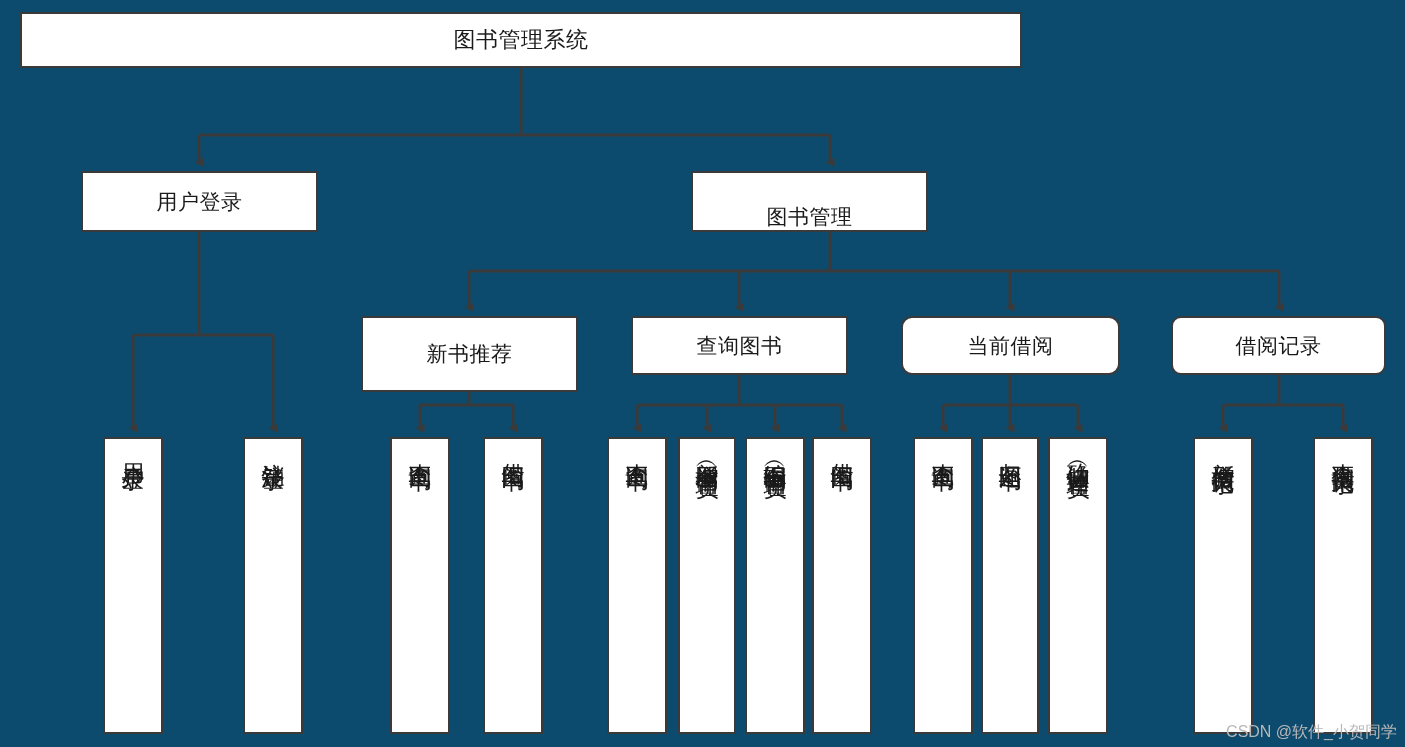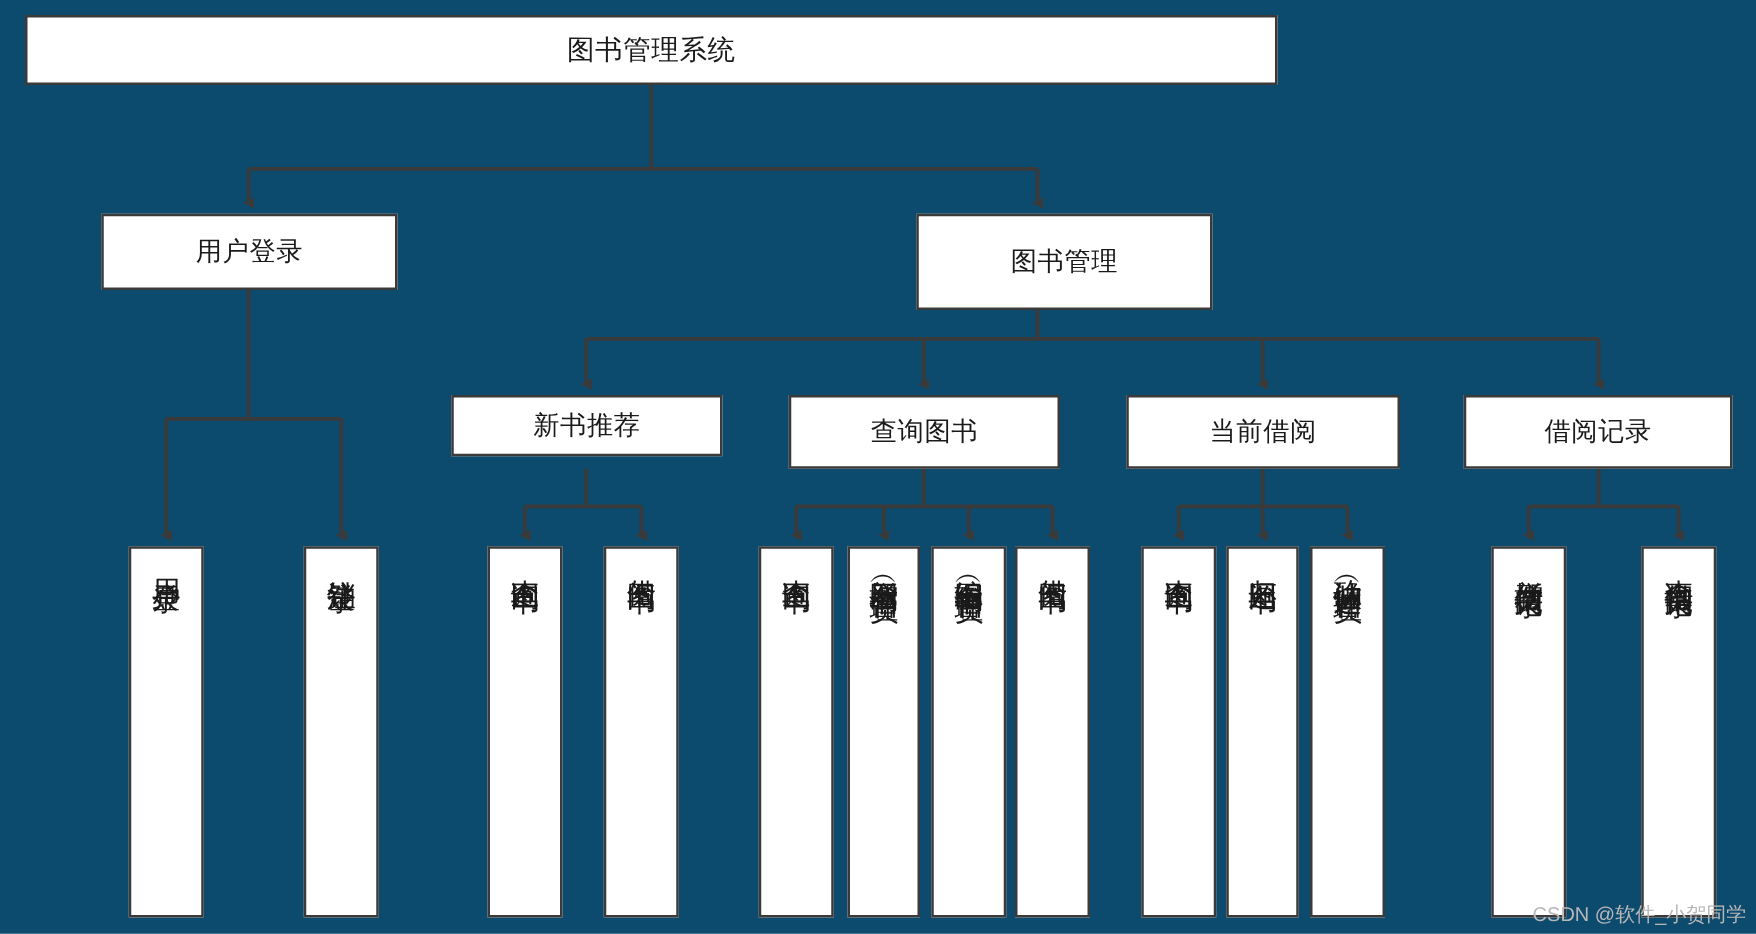--- a/index.html
+++ b/index.html
@@ -127,37 +127,37 @@
   </svg>
 
   <div class="node horizontal" id="root-node" style="left:20px; top:12px; width:1002px; height:56px;">
     <span class="node-label">图书管理系统</span>
   </div>
 
   <div class="node horizontal" style="left:81px; top:171px; width:237px; height:61px;">
     <span class="node-label">用户登录</span>
   </div>
 
-  <div class="node horizontal" style="left:733px; top:171px; width:237px; height:77px;">
+  <div class="node horizontal" style="left:691px; top:171px; width:237px; height:61px;align-items:flex-end;">
     <span class="node-label">图书管理</span>
   </div>
 
-  <div class="node horizontal" style="left:361px; top:316px; width:217px; height:49px;">
+  <div class="node horizontal" style="left:361px; top:316px; width:217px; height:76px;">
     <span class="node-label">新书推荐</span>
   </div>
 
   <div class="node horizontal" style="left:631px; top:316px; width:217px; height:59px;">
     <span class="node-label">查询图书</span>
   </div>
 
-  <div class="node horizontal" style="left:901px; top:316px; width:219px; height:59px;">
+  <div class="node horizontal" style="left:901px; top:316px; width:219px; height:59px;border-radius:11px;">
     <span class="node-label">当前借阅</span>
   </div>
 
-  <div class="node horizontal" style="left:1171px; top:316px; width:215px; height:59px;">
+  <div class="node horizontal" style="left:1171px; top:316px; width:215px; height:59px;border-radius:10px;">
     <span class="node-label">借阅记录</span>
   </div>
 
   <div class="node vertical" style="left:103px; top:437px; width:60px; height:297px;">
     <span class="node-label">用户登录</span>
   </div>
 
   <div class="node vertical" style="left:243px; top:437px; width:60px; height:297px;">
     <span class="node-label">注销登录</span>
   </div>

